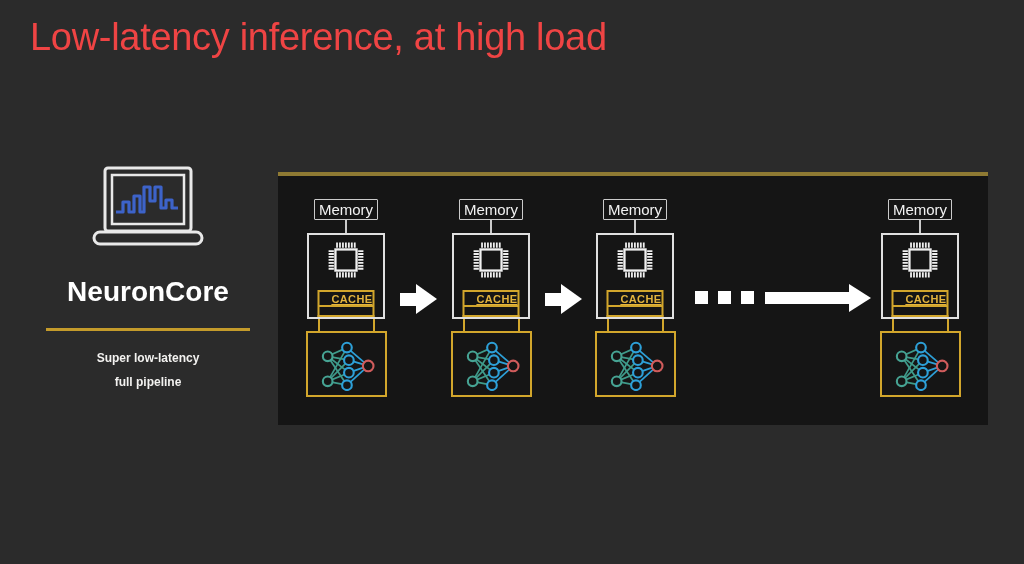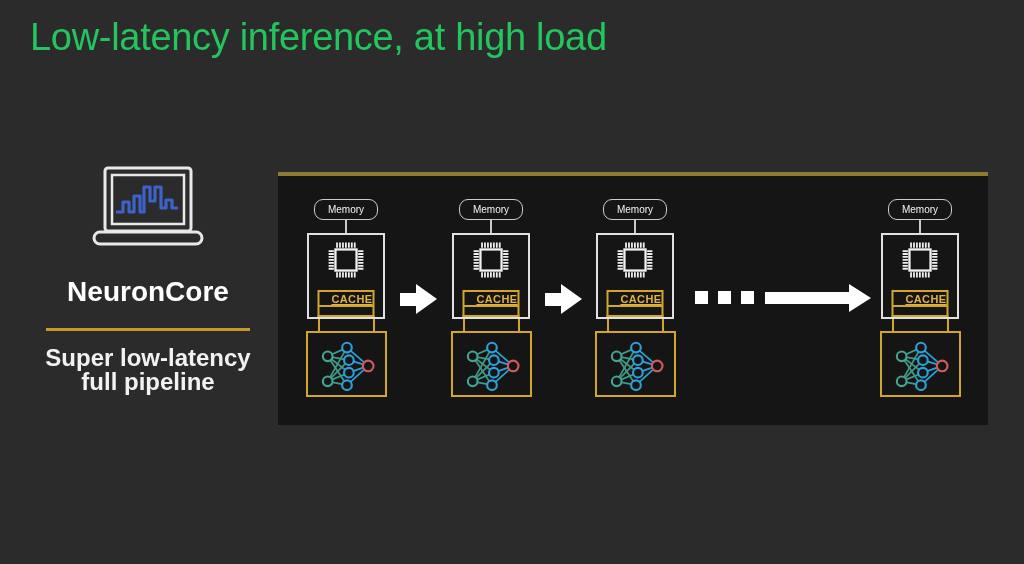--- a/index.html
+++ b/index.html
@@ -4,39 +4,39 @@
 <style>
   html,body{margin:0;padding:0;background:#2b2b2b;}
   .slide{
     position:relative;width:1024px;height:564px;overflow:hidden;
     background:var(--bg,#2b2b2b);
     font-family:"Liberation Sans",sans-serif;
   }
   .title{
     position:absolute;left:30px;top:16px;
     font-size:38px;font-weight:300;letter-spacing:-.3px;
-    color:#22c55e;white-space:nowrap;
+    color:#ef4444;white-space:nowrap;
   }
   
   .sidebar{position:absolute;left:40px;top:166px;width:216px;text-align:center;}
   .laptop{display:block;margin:0 auto;width:112px;height:80px;}
   .heading{margin-top:30px;font-size:28px;font-weight:bold;color:#ffffff;line-height:31px;}
   .divider{width:204px;height:3px;margin:21px auto 0;background:var(--divider,#c49b2b);}
-  .subheading{margin-top:15px;font-size:24px;font-weight:bold;color:#f3f2f0;line-height:24px;}
+  .subheading{margin-top:15px;font-size:12px;font-weight:bold;color:#f3f2f0;line-height:24px;}
   
   .panel{
     position:absolute;left:278px;top:172px;width:710px;height:253px;
     box-sizing:border-box;background:var(--panel,#151515);
     border-top:4px solid var(--panelline,#8f7a33);
   }
   .stage{position:absolute;top:23px;width:82px;display:flex;flex-direction:column;align-items:center;}
   .memory-box{
-    width:64px;height:21px;box-sizing:border-box;border:1.5px solid #cbcbcb;border-radius:9px;
+    width:64px;height:21px;box-sizing:border-box;border:1.5px solid #cbcbcb;border-radius:1px;
     display:flex;align-items:center;justify-content:center;
-    font-size:10px;color:#f2f2f2;
+    font-size:15px;color:#f2f2f2;
   }
   .vconn{width:2px;height:13px;background:#cbcbcb;}
   .chip-box{
     width:78px;height:86px;box-sizing:border-box;border:2px solid #e0e0e0;
     position:relative;display:flex;justify-content:center;
   }
   .chip{width:38px;height:38px;margin-top:6px;}
   .cache-box{
     position:absolute;bottom:10px;left:50%;transform:translateX(-50%);
     width:57px;height:17px;box-sizing:border-box;border:2px solid var(--gold,#d2a62c);

